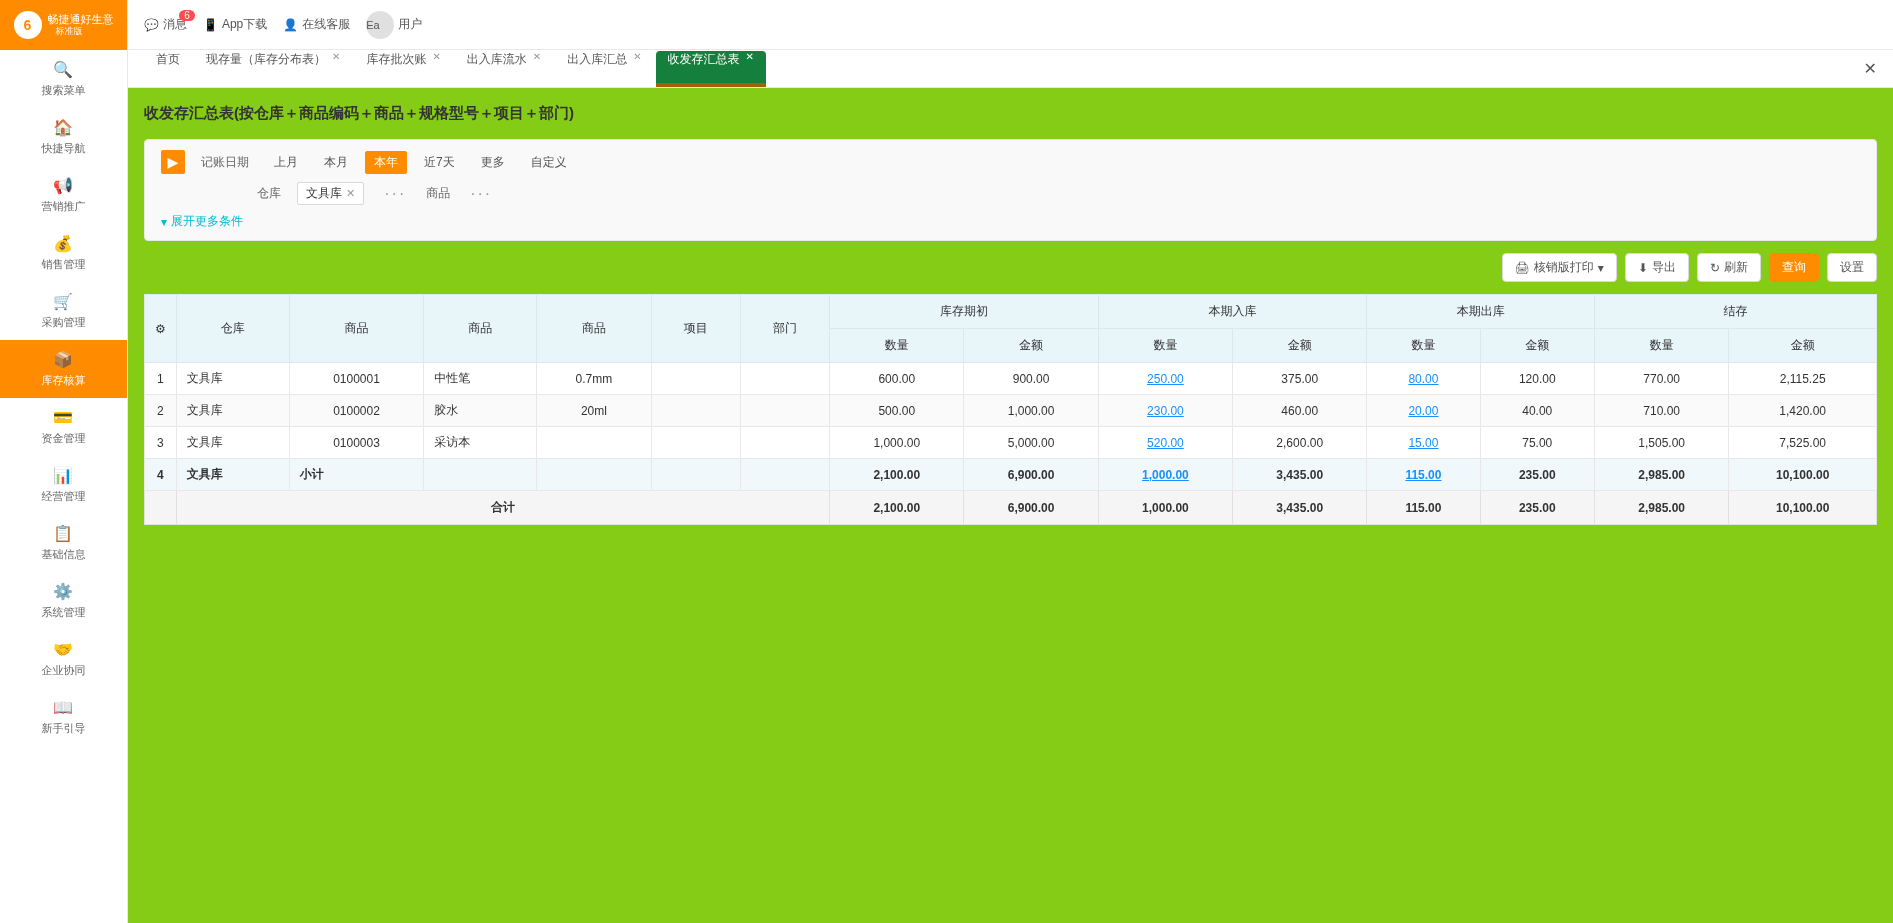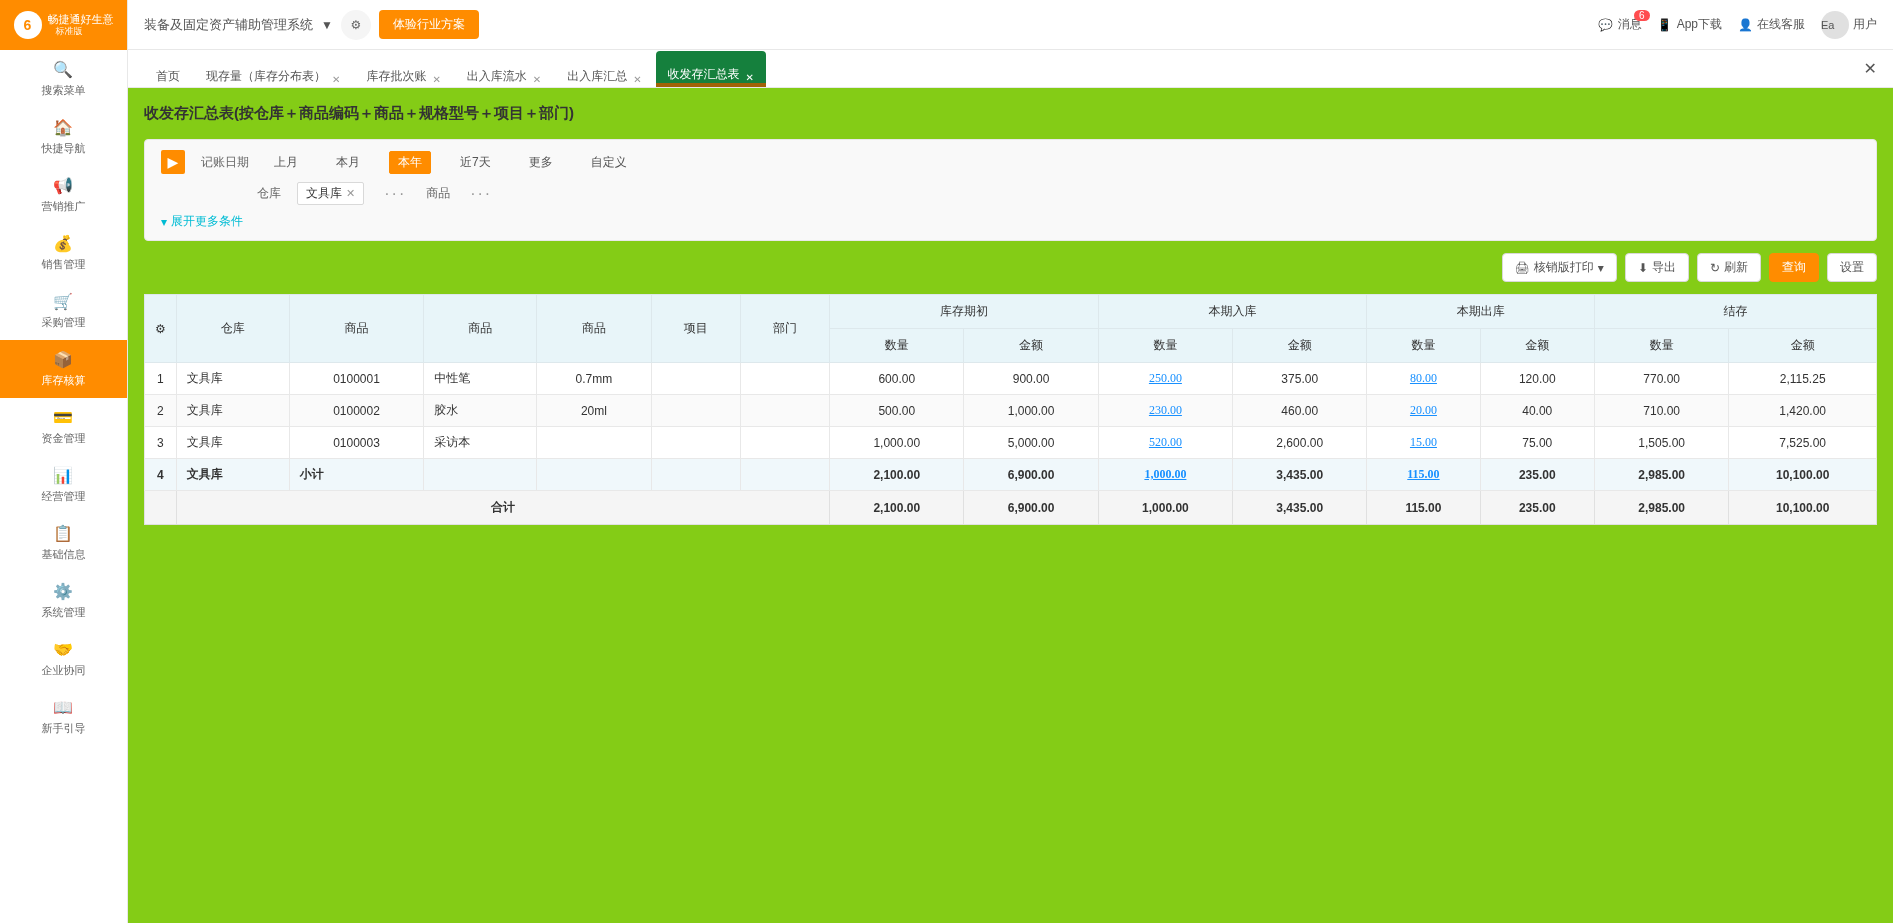--- a/index.html
+++ b/index.html
@@ -27,39 +27,39 @@
     .topbar-dropdown { display: flex; align-items: center; gap: 4px; cursor: pointer; color: #555; }
     .topbar-settings { width: 30px; height: 30px; border-radius: 50%; background: #f5f5f5; display: flex; align-items: center; justify-content: center; cursor: pointer; color: #666; }
     .topbar-trial-btn { background: #ff8c00; color: #fff; border: none; border-radius: 4px; padding: 6px 14px; font-size: 12px; cursor: pointer; }
     .topbar-right { display: flex; align-items: center; gap: 16px; }
     .topbar-right-item { display: flex; align-items: center; gap: 4px; cursor: pointer; color: #555; font-size: 12px; position: relative; }
     .badge { background: #ff4d4f; color: #fff; border-radius: 10px; font-size: 10px; padding: 0 4px; min-width: 16px; text-align: center; position: absolute; top: -6px; right: -8px; }
     .user-avatar { width: 28px; height: 28px; background: #e0e0e0; border-radius: 50%; display: flex; align-items: center; font-size: 11px; color: #555; }
 
     
     .tabbar { display: flex; align-items: center; background: #fff; border-bottom: 1px solid #e8e8e8; padding: 0 16px; height: 38px; gap: 2px; }
-    .tab { display: flex; align-items: flex-end; padding: 0 12px; height: 36px; cursor: pointer; font-size: 12px; color: #555; border-bottom: 2px solid transparent; gap: 6px; white-space: nowrap; }
+    .tab { display: flex; align-items: flex-start; padding: 0 12px; height: 36px; cursor: pointer; font-size: 12px; color: #555; border-bottom: 2px solid transparent; gap: 6px; white-space: nowrap; }
     .tab.active { color: #fff; background: #15803d; border-radius: 4px 4px 0 0; border-bottom: 4px solid #a16207; }
     .tab .close-icon { font-size: 10px; opacity: 0.6; }
     .tab.active .close-icon { opacity: 1; color: #fff; }
     .tab-close-all { margin-left: auto; color: #555; cursor: pointer; font-size: 16px; }
 
     
     .content { flex: 1; overflow-y: auto; padding: 0; background: #f0f2f5; }
     .page { background: #84cc16; margin: 0; padding: 16px; min-height: 100%; }
 
     
     .page-title { font-size: 15px; font-weight: bold; color: #333; margin-bottom: 16px; }
 
     
     .filter-bar { background: #f9f9f9; border: 1px solid #e8e8e8; border-radius: 4px; padding: 10px 16px; margin-bottom: 12px; }
     .filter-row { display: flex; align-items: center; gap: 16px; flex-wrap: wrap; }
     .filter-label { color: #666; font-size: 12px; white-space: nowrap; }
     .filter-toggle { width: 24px; height: 24px; background: #ff8c00; color: #fff; border-radius: 2px; display: flex; align-items: center; justify-content: center; cursor: pointer; font-size: 14px; }
-    .date-btns { display: flex; gap: 20px; align-items: center; }
+    .date-btns { display: flex; gap: 8px; align-items: center; }
     .date-btn { padding: 2px 8px; border-radius: 2px; cursor: pointer; font-size: 12px; color: #555; border: 1px solid transparent; }
     .date-btn.active { background: #ff8c00; color: #fff; border-color: #ff8c00; }
     .date-range { font-size: 11px; color: #999; }
     .filter-tag { display: flex; align-items: center; gap: 4px; background: #fff; border: 1px solid #d9d9d9; border-radius: 2px; padding: 2px 8px; font-size: 12px; }
     .filter-tag .remove { cursor: pointer; color: #999; font-size: 11px; }
     .filter-dots { color: #999; cursor: pointer; font-size: 16px; letter-spacing: 2px; margin: 0 4px; }
     .expand-btn { display: flex; align-items: center; gap: 4px; color: #00bcd4; cursor: pointer; font-size: 12px; margin: 8px 0 0; }
 
     
     .action-bar { display: flex; justify-content: flex-end; gap: 8px; margin-bottom: 12px; }
@@ -69,21 +69,21 @@
     
     .table-wrapper { overflow-x: auto; }
     table { width: 100%; border-collapse: collapse; font-size: 12px; }
     thead tr { background: #e8f5f9; }
     thead th { padding: 8px 10px; text-align: center; border: 1px solid #dde8ec; font-weight: 500; color: #333; white-space: nowrap; font-size: 12px; }
     tbody tr { background: #fff; }
     tbody tr:nth-child(even) { background: #fafafa; }
     tbody tr.subtotal { font-weight: bold; background: #f0f8fb; }
     tbody td { padding: 7px 10px; border: 1px solid #e8e8e8; text-align: center; white-space: nowrap; }
     tbody td.text-left { text-align: left; }
-    .link-cell { color: #1890ff; text-decoration: underline; cursor: pointer; font-family: Liberation Serif, serif; }
+    .link-cell { color: #1890ff; text-decoration: underline; cursor: pointer; }
     tfoot tr { background: #f5f5f5; font-weight: bold; }
     tfoot td { padding: 8px 10px; border: 1px solid #e0e0e0; text-align: center; font-size: 12px; }
   </style>
 </head>
 <body>
 
 <div class="sidebar">
   <div class="sidebar-header">
     <div class="sidebar-logo">
       <span>6</span>
@@ -141,28 +141,20 @@
       <div class="sidebar-item">
       <span class="icon">📖</span>
       <span class="label">新手引导</span>
     </div>
     </div>
 </div>
 
 <div class="main">
 
   <div class="topbar">
-    <div class="topbar-left">
-      <span class="topbar-app-name">装备及固定资产辅助管理系统</span>
-      <div class="topbar-dropdown">
-        <span>▼</span>
-      </div>
-      <div class="topbar-settings">⚙</div>
-      <button class="topbar-trial-btn">体验行业方案</button>
-    </div>
     <div class="topbar-right">
       <div class="topbar-right-item">
         <span>💬</span>
         <span>消息</span>
         <span class="badge">6</span>
       </div>
       <div class="topbar-right-item">
         <span>📱</span>
         <span>App下载</span>
       </div>

